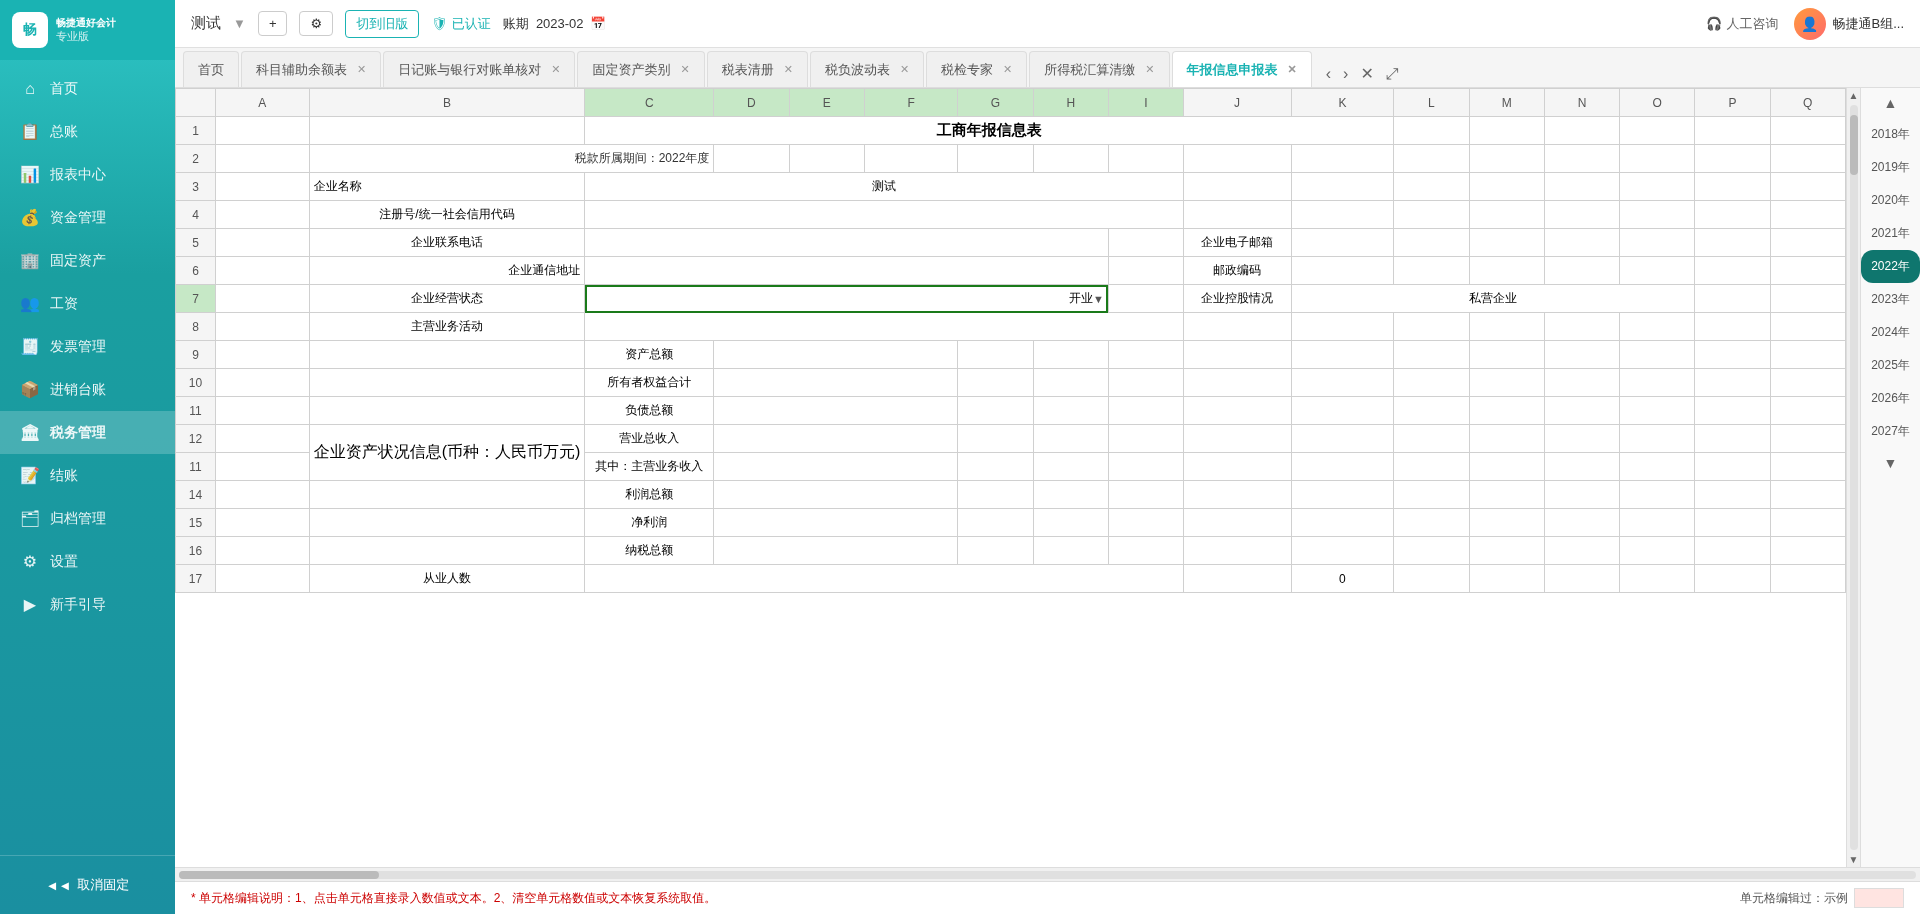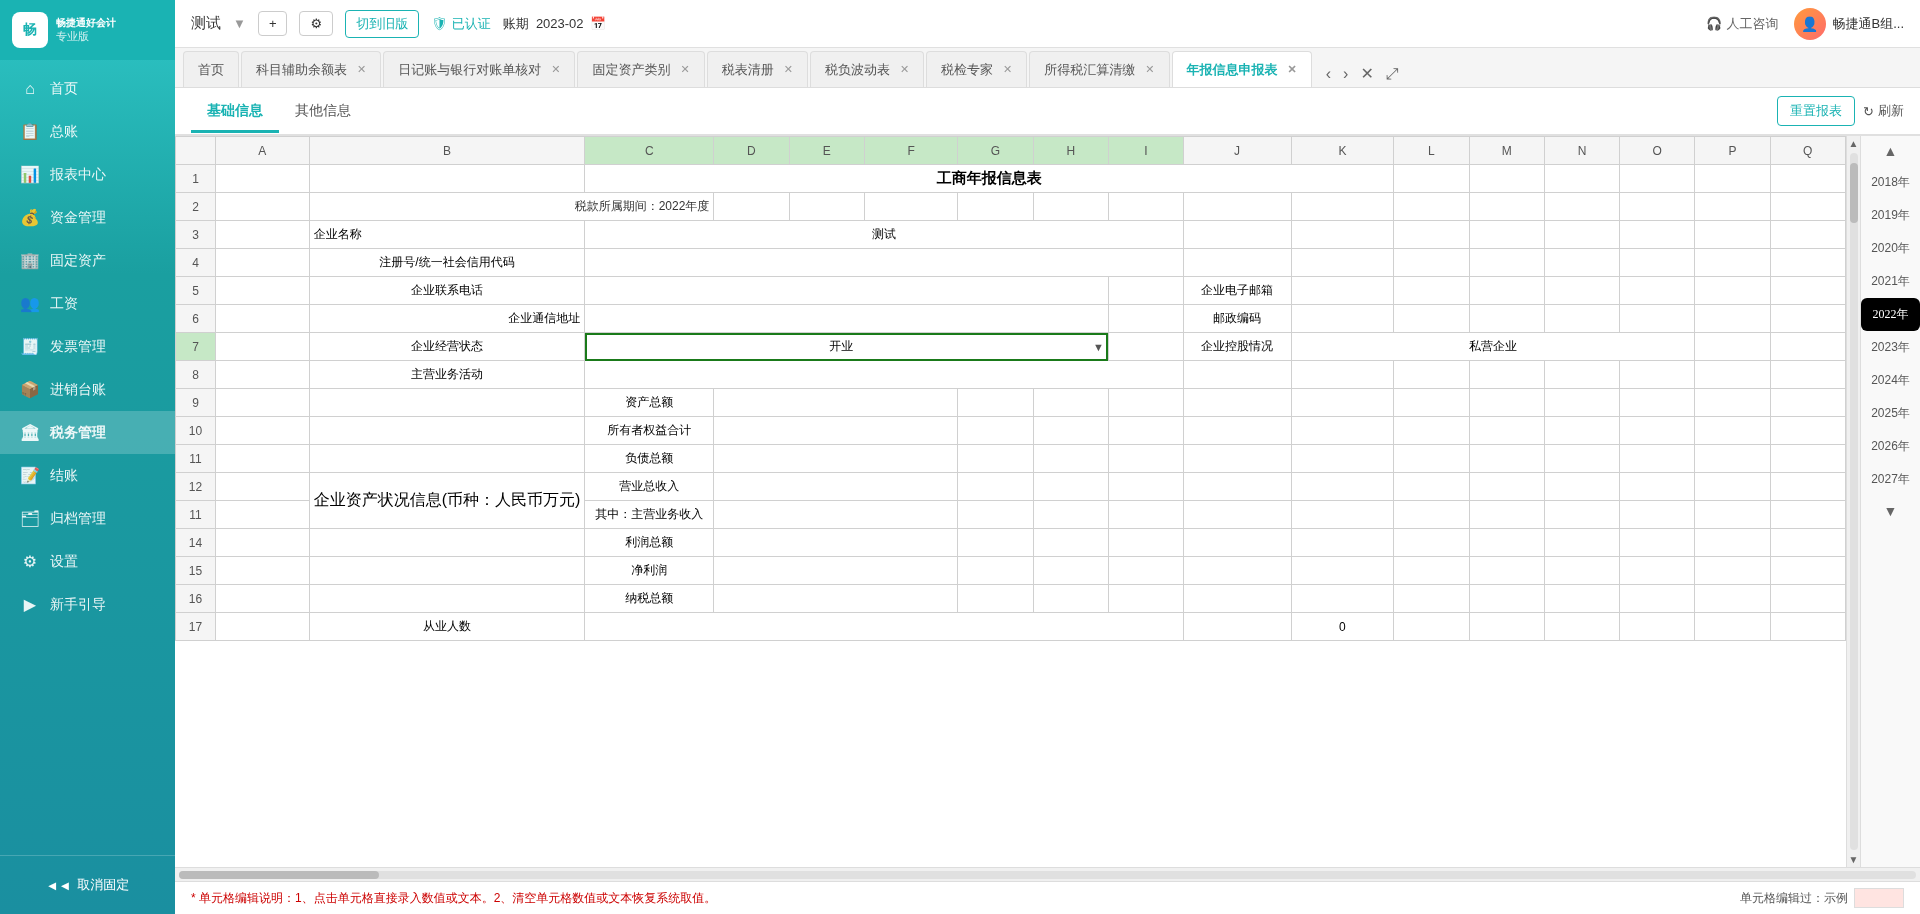--- a/index.html
+++ b/index.html
@@ -149,21 +149,21 @@
       border-left: 1px solid #ddd;
       display: flex; flex-direction: column; align-items: center;
       overflow-y: auto; flex-shrink: 0;
     }
     .year-panel-header { display: flex; flex-direction: column; align-items: center; padding: 4px 0; }
     .year-nav-btn { background: none; border: none; cursor: pointer; color: #666; font-size: 14px; padding: 3px; }
     .year-item {
       width: 100%; text-align: center; padding: 8px 4px;
       font-size: 12px; color: #555; cursor: pointer;
     }
-    .year-item.active { background: #000000; color: white; border-radius: 6px; font-family: Liberation Serif, serif; }
+    .year-item.active { background: #0f766e; color: white; border-radius: 12px; }
 
     
     .hscroll { height: 14px; background: #f0f0f0; border-top: 1px solid #ddd; display: flex; align-items: center; }
     .hscroll-track { flex: 1; height: 8px; background: #e0e0e0; margin: 0 4px; border-radius: 4px; position: relative; }
     .hscroll-thumb { width: 200px; height: 8px; background: #bbb; border-radius: 4px; }
 
     
     .footer {
       background: white; border-top: 1px solid #ddd;
       padding: 6px 16px; display: flex; align-items: center;
@@ -345,35 +345,20 @@
       <button class="tab-action-btn">‹</button>
       <button class="tab-action-btn">›</button>
       <button class="tab-action-btn">✕</button>
       <button class="tab-action-btn">⤢</button>
     </div>
   </div>
 
   <div class="content">
     <div class="sheet-area">
 
-      <div class="inner-tabs">
-        <div class="inner-tab active">
-          <span>基础信息</span>
-        </div>
-        <div class="inner-tab">
-          <span>其他信息</span>
-        </div>
-        <div class="inner-toolbar">
-          <button class="reset-btn">重置报表</button>
-          <button class="refresh-btn">
-            <span>↻</span>
-            <span>刷新</span>
-          </button>
-        </div>
-      </div>
 
       <div style="display:flex; flex:1; overflow:hidden;">
         <div class="spreadsheet">
           <table class="grid">
             <thead>
               <tr>
                 <th class="corner"></th>
                 <th class="col-a">A</th>
                 <th class="col-b">B</th>
                 <th class="col-header-selected col-c">C</th>
@@ -489,21 +474,21 @@
                 <td></td>
                 <td></td>
               </tr>
 
               <tr>
                 <td class="row-header row-header-selected">7</td>
                 <td></td>
                 <td style="text-align:center;">企业经营状态</td>
                 <td colspan="6" class="cell-active">
                   <div class="dropdown-cell">
-                    <span style="flex:1; text-align:center;">开业</span>
+                    <span style="flex:1; text-align:right;">开业</span>
                     <span class="dropdown-arrow">▼</span>
                   </div>
                 </td>
                 <td></td>
                 <td style="text-align:center;">企业控股情况</td>
                 <td colspan="5">私营企业</td>
                 <td></td>
                 <td></td>
               </tr>
 

